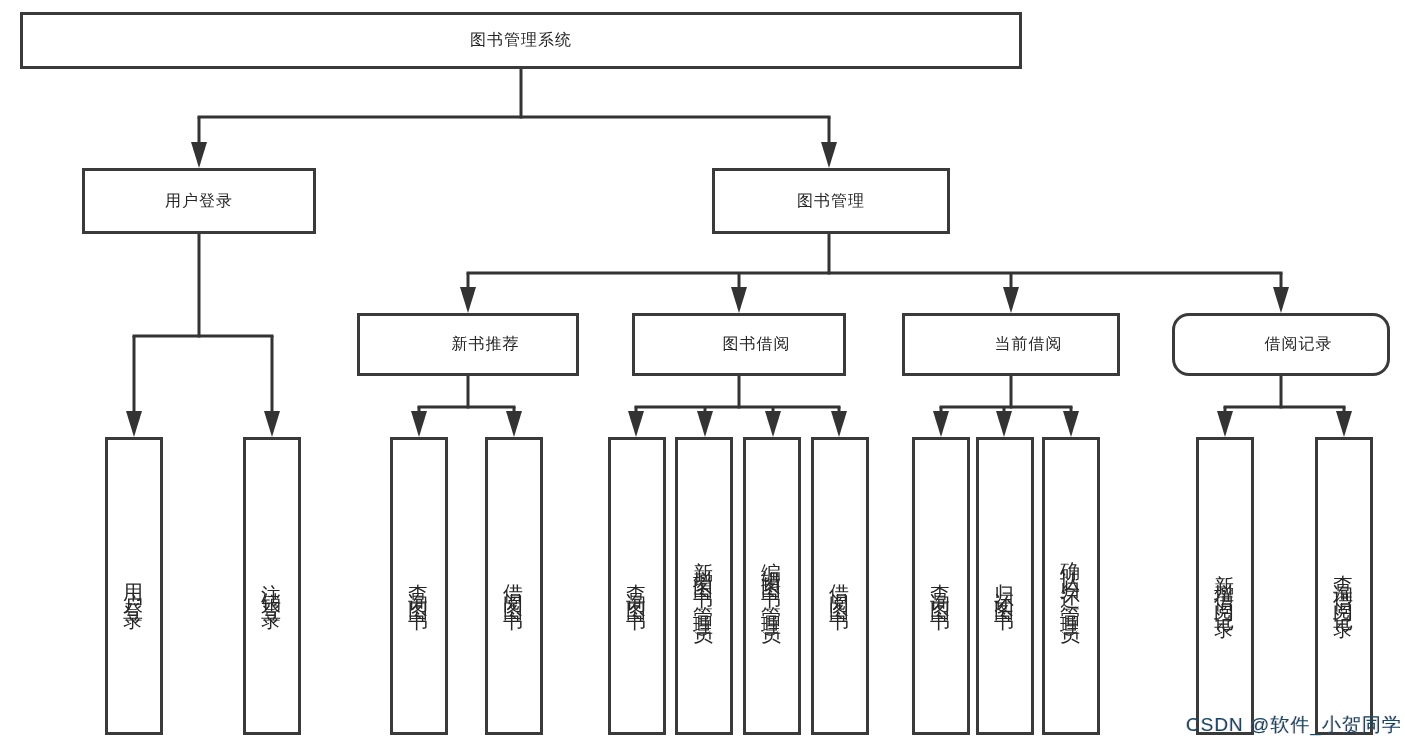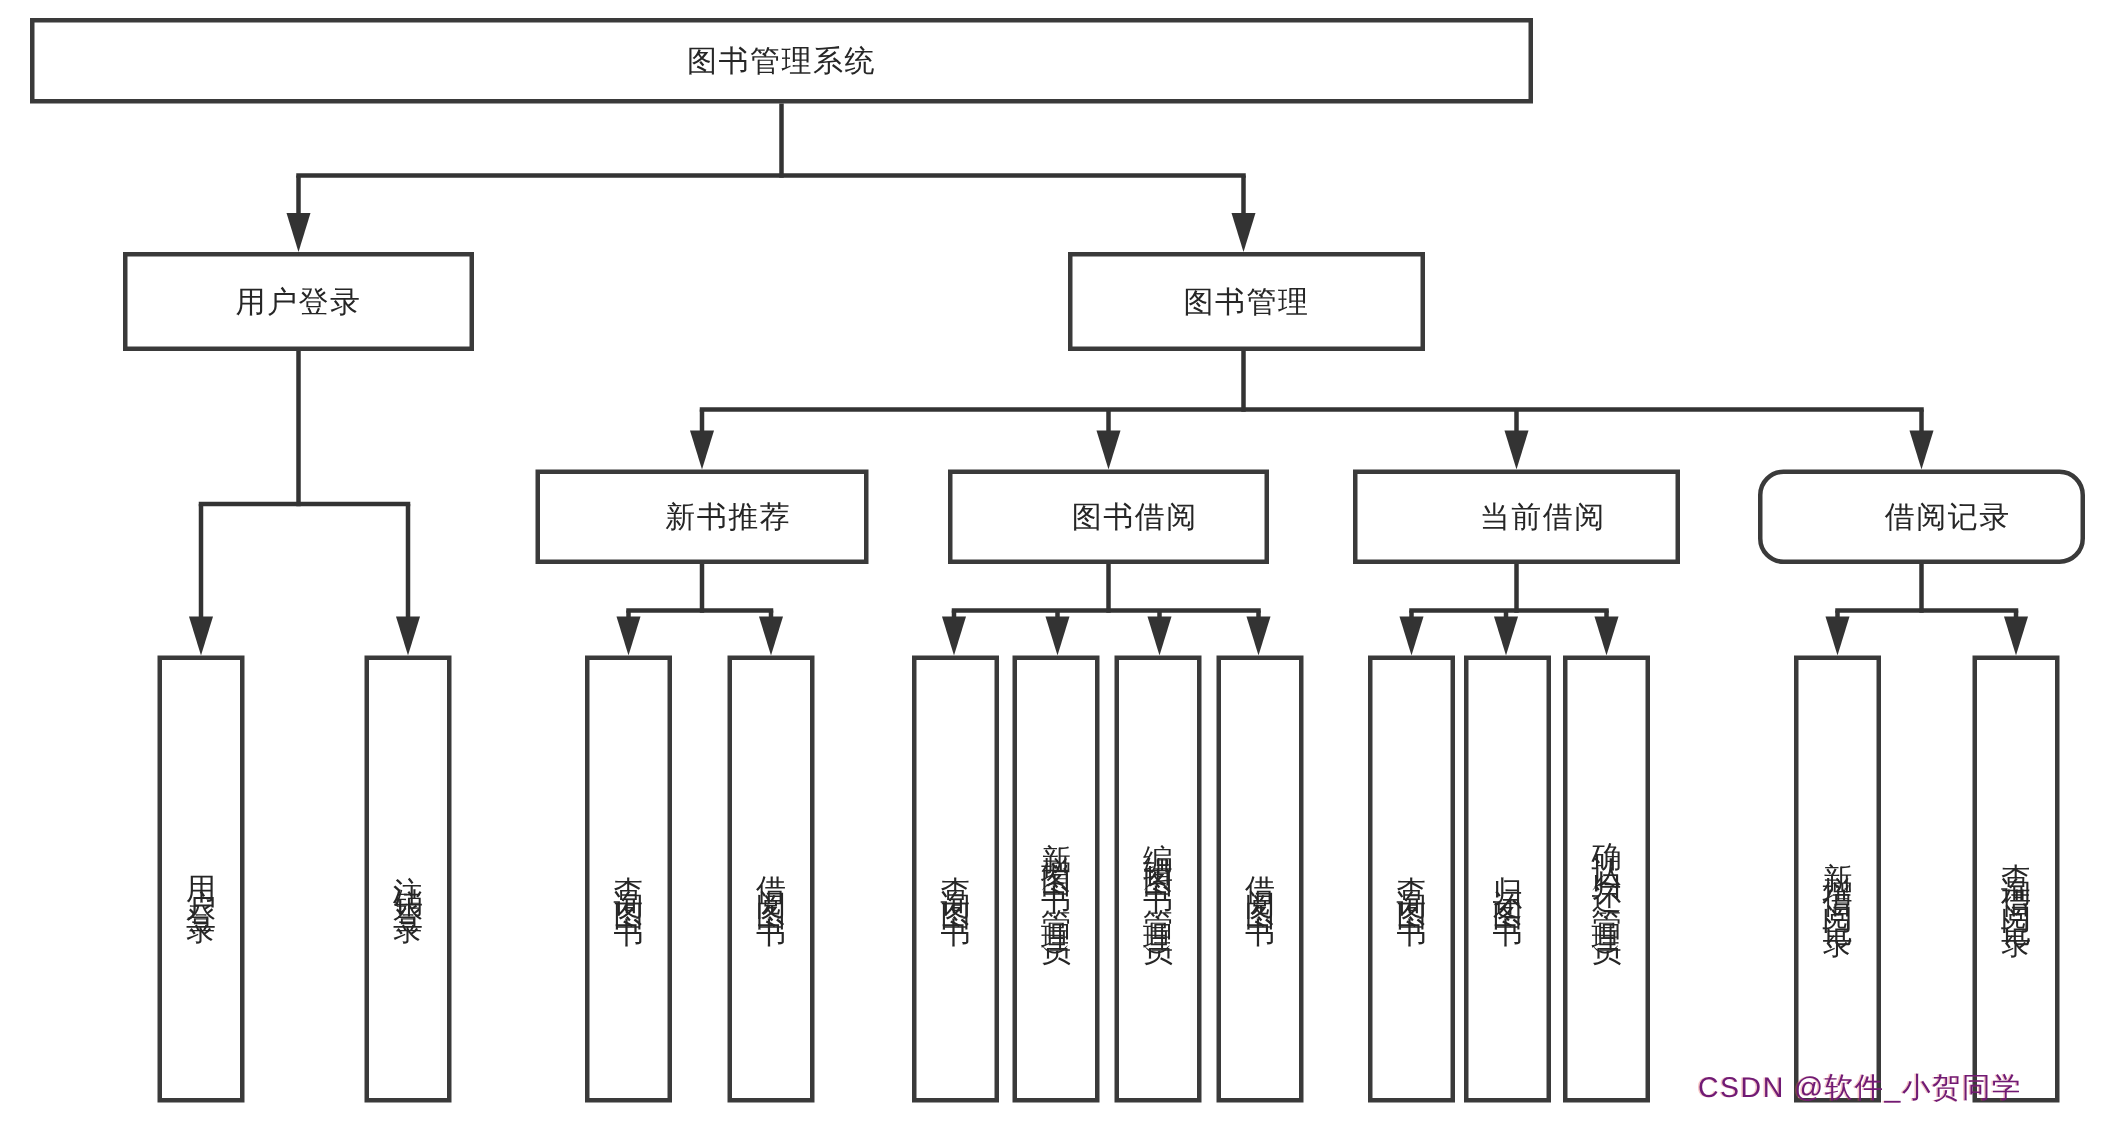--- a/index.html
+++ b/index.html
@@ -12,21 +12,21 @@
   }
   .connectors{position:absolute;left:0;top:0;width:1405px;height:747px;}
   .node{
     position:absolute;
     box-sizing:border-box;
     background:#ffffff;
     border:3px solid #3a3a3a;
     display:flex;align-items:center;justify-content:center;
     color:#262626;
   }
-  .h-label{font-size:20px;letter-spacing:1px;white-space:nowrap;}
+  .h-label{font-size:16px;letter-spacing:1px;white-space:nowrap;}
   .root{left:20px;top:12px;width:1002px;height:57px;}
   .lv2-user{left:82px;top:168px;width:234px;height:66px;}
   .lv2-book{left:712px;top:168px;width:238px;height:66px;font-family:Liberation Serif, serif;}
   .lv3{top:313px;height:63px;padding-left:35px;}
   .lv3-rec{left:357px;width:222px;}
   .lv3-bb{left:632px;width:214px;}
   .lv3-cb{left:902px;width:218px;}
   .lv3-br{left:1172px;width:218px;border-radius:17px;}
   .leaf{top:437px;width:58px;height:298px;}
   .v-label{
@@ -37,23 +37,23 @@
     white-space:nowrap;
   }
   .leaf-1{left:105px;}  .leaf-2{left:243px;}
   .leaf-3{left:390px;}  .leaf-4{left:485px;}
   .leaf-5{left:608px;}  .leaf-6{left:675px;}
   .leaf-7{left:743px;}  .leaf-8{left:811px;}
   .leaf-9{left:912px;}  .leaf-10{left:976px;} .leaf-11{left:1042px;}
   .leaf-12{left:1196px;} .leaf-13{left:1315px;}
   .watermark{
     position:absolute;
-    left:1132px;top:712px;
+    left:1186px;top:712px;
     font-size:19px;
-    color:#701a75;
+    color:#0c4a6e;
     letter-spacing:1px;
     text-shadow:-1px 0 0 rgba(230,90,90,0.35);
     white-space:nowrap;
   }
   line{stroke:#333333;stroke-width:3;}
   polygon{fill:#333333;}
 </style>
 </head>
 <body>
 

